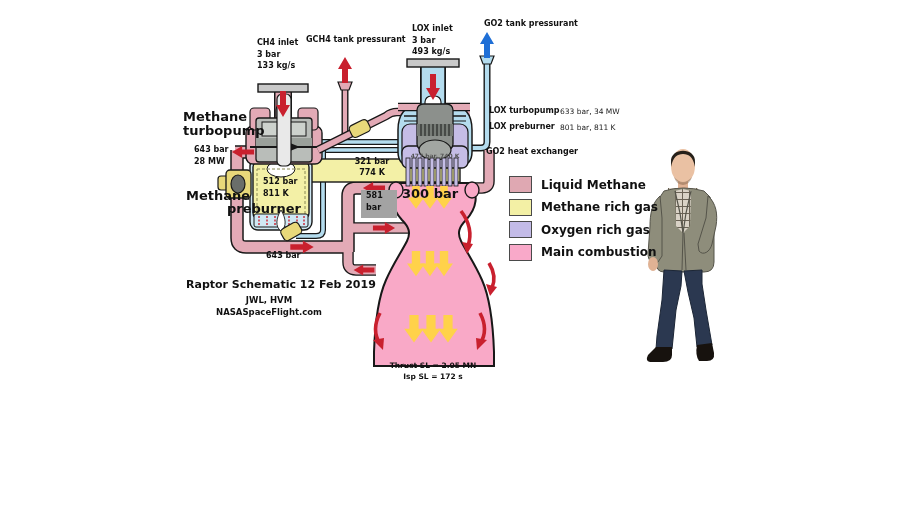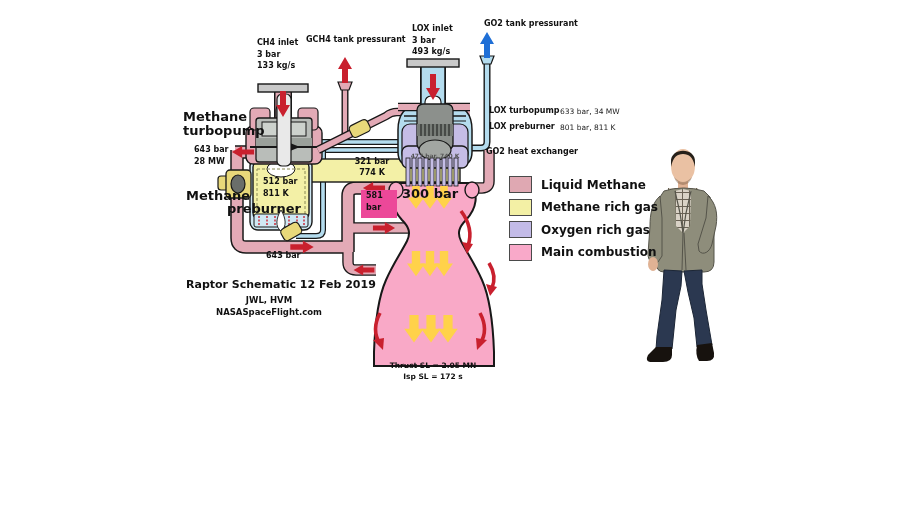--- a/index.html
+++ b/index.html
@@ -3,21 +3,21 @@
 <meta charset="utf-8">
 <style>
   html,body{margin:0;padding:0;background:#fff;}
   .canvas{position:relative;width:910px;height:512px;background:#ffffff;overflow:hidden;
           font-family:"DejaVu Sans",sans-serif;}
   .lbl{position:absolute;font-weight:bold;font-size:8px;color:#111;white-space:nowrap;line-height:1.1;}
   .lbl.md{font-size:13px;}
   .lbl.sm{font-size:7.5px;font-weight:normal;color:#222;}
   .lbl.tiny{font-size:6px;color:#555;font-weight:bold;}
   .lbl.ctr{text-align:center;}
-  .box581{position:absolute;left:361px;top:190px;width:36px;height:28px;background:#ec4899;}
+  .box581{position:absolute;left:361px;top:190px;width:36px;height:28px;background:#a3a3a3;}
   .box581 div{font-weight:bold;font-size:8px;color:#111;padding-left:5px;line-height:12px;}
   .legend{position:absolute;left:509px;top:176px;}
   .legend-row{display:flex;align-items:center;gap:9px;margin-bottom:5.5px;height:17px;}
   .swatch{width:21px;height:15px;border:1.6px solid #4a4a4a;box-sizing:content-box;}
   .legend-label{font-weight:bold;font-size:12px;color:#111;white-space:nowrap;}
   .titleblock{position:absolute;left:186px;top:278px;width:166px;text-align:center;color:#111;}
   .titleblock .t1{font-weight:bold;font-size:11px;white-space:nowrap;}
   .titleblock .t2{font-weight:bold;font-size:8.5px;margin-top:4px;}
   .titleblock .t3{font-weight:bold;font-size:8.5px;margin-top:2px;}
   .perf{position:absolute;left:378px;top:360px;width:110px;text-align:center;color:#111;}

